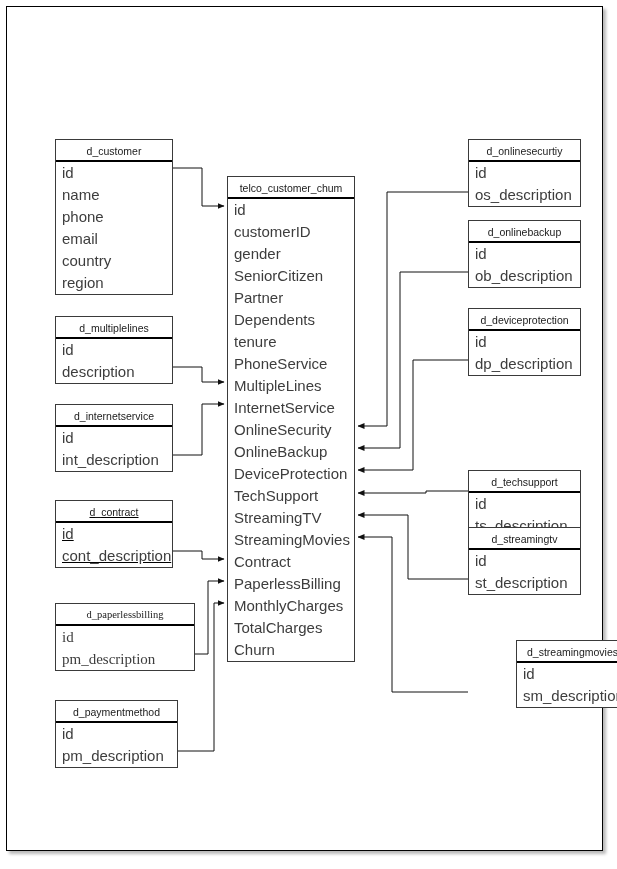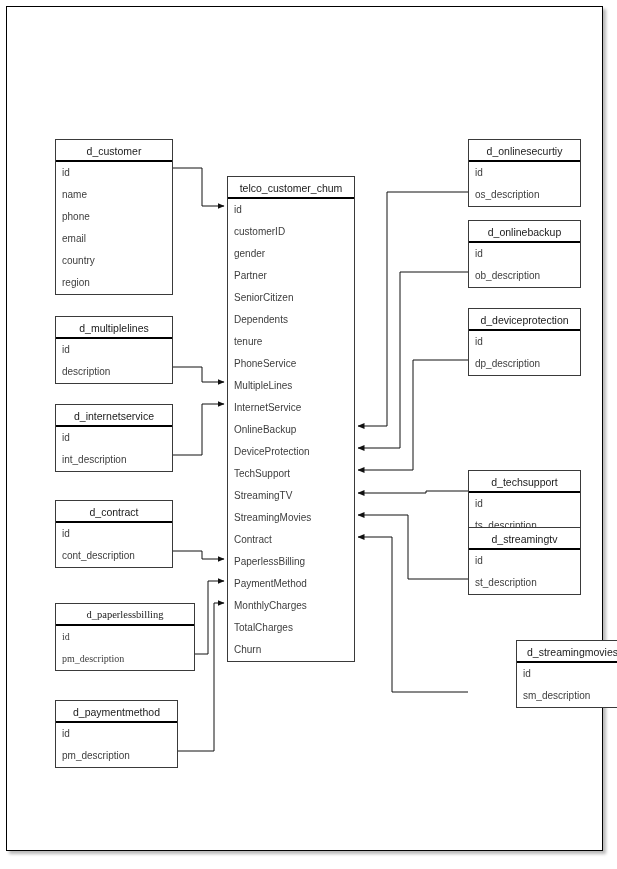--- a/index.html
+++ b/index.html
@@ -59,21 +59,21 @@
     box-sizing: border-box;
     white-space: nowrap;
     overflow: hidden;
   }
   .entity-fields {
     padding: 0;
   }
   .field-row {
     height: 22px;
     line-height: 22px;
-    font-size: 10px;
+    font-size: 15px;
     color: #3d3d3d;
     padding-left: 6px;
     box-sizing: border-box;
     white-space: nowrap;
     overflow: hidden;
   }
 </style>
 </head>
 <body>
 
@@ -120,21 +120,21 @@
             <div class="field-row">description</div>
           </div>
         </div>
         <div class="entity" style="left: 55px; top: 388px; width: 118px;">
           <div class="entity-title">d_internetservice</div>
           <div class="entity-fields">
             <div class="field-row">id</div>
             <div class="field-row">int_description</div>
           </div>
         </div>
-        <div class="entity" style="left: 55px; top: 484px; width: 118px;">
+        <div class="entity" style="left: 55px; top: 484px; width: 118px; text-decoration: underline;">
           <div class="entity-title">d_contract</div>
           <div class="entity-fields">
             <div class="field-row">id</div>
             <div class="field-row">cont_description</div>
           </div>
         </div>
         <div class="entity" style="left: 55px; top: 587px; width: 140px; font-family: Liberation Serif, serif;">
           <div class="entity-title">d_paperlessbilling</div>
           <div class="entity-fields">
             <div class="field-row">id</div>
@@ -147,35 +147,35 @@
             <div class="field-row">id</div>
             <div class="field-row">pm_description</div>
           </div>
         </div>
         <div class="entity" style="left: 227px; top: 160px; width: 128px;">
           <div class="entity-title">telco_customer_chum</div>
           <div class="entity-fields">
             <div class="field-row">id</div>
             <div class="field-row">customerID</div>
             <div class="field-row">gender</div>
+            <div class="field-row">SeniorCitizen</div>
             <div class="field-row">Partner</div>
-            <div class="field-row">SeniorCitizen</div>
             <div class="field-row">Dependents</div>
             <div class="field-row">tenure</div>
             <div class="field-row">PhoneService</div>
             <div class="field-row">MultipleLines</div>
             <div class="field-row">InternetService</div>
+            <div class="field-row">OnlineSecurity</div>
             <div class="field-row">OnlineBackup</div>
             <div class="field-row">DeviceProtection</div>
             <div class="field-row">TechSupport</div>
             <div class="field-row">StreamingTV</div>
             <div class="field-row">StreamingMovies</div>
             <div class="field-row">Contract</div>
             <div class="field-row">PaperlessBilling</div>
-            <div class="field-row">PaymentMethod</div>
             <div class="field-row">MonthlyCharges</div>
             <div class="field-row">TotalCharges</div>
             <div class="field-row">Churn</div>
           </div>
         </div>
         <div class="entity" style="left: 468px; top: 123px; width: 113px;">
           <div class="entity-title">d_onlinesecurtiy</div>
           <div class="entity-fields">
             <div class="field-row">id</div>
             <div class="field-row">os_description</div>

